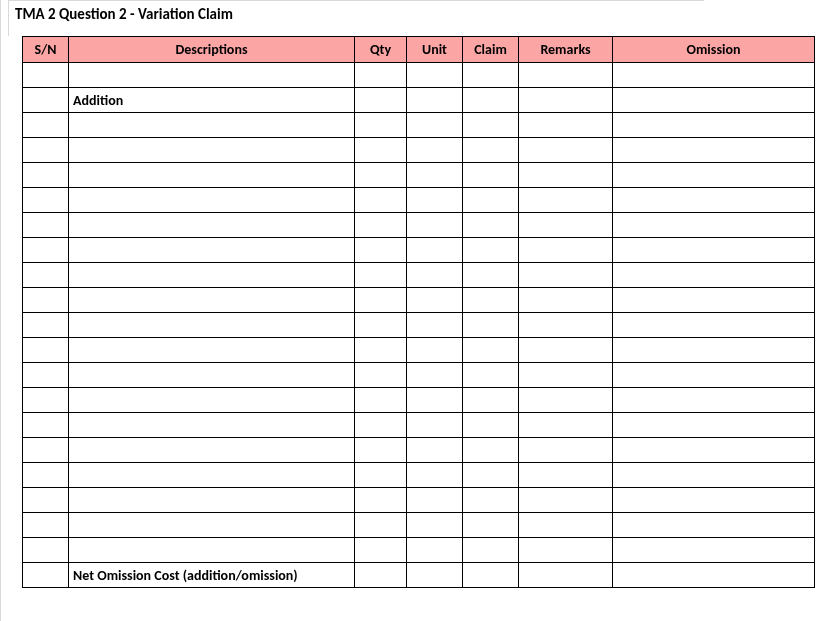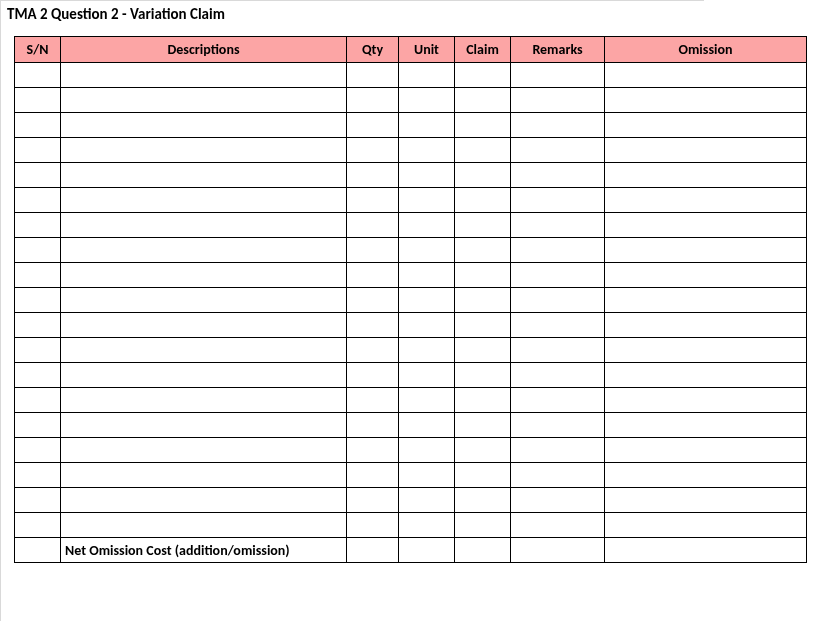--- a/index.html
+++ b/index.html
@@ -12,20 +12,21 @@
     width: 816px;
     height: 621px;
     overflow: hidden;
     position: relative;
   }
   .sheet {
     position: absolute;
     top: 0;
     left: 0;
     width: 704px;
+    padding-left: 8px;
   }
   .title {
     font-weight: bold;
     font-size: 15px;
     padding: 4px 4px 10px 6px;
     border-top: 1px solid #d9d9d9;
     border-left: 1px solid #d9d9d9;
     height: 36px;
   }
   table.main {
@@ -100,20 +101,29 @@
           <td></td>
           <td class="desc"></td>
           <td></td>
           <td></td>
           <td></td>
           <td></td>
           <td></td>
         </tr>
         <tr>
           <td></td>
+          <td class="desc bold">Addition</td>
+          <td></td>
+          <td></td>
+          <td></td>
+          <td></td>
+          <td></td>
+        </tr>
+        <tr>
+          <td></td>
           <td class="desc"></td>
           <td></td>
           <td></td>
           <td></td>
           <td></td>
           <td></td>
         </tr>
         <tr>
           <td></td>
           <td class="desc"></td>

